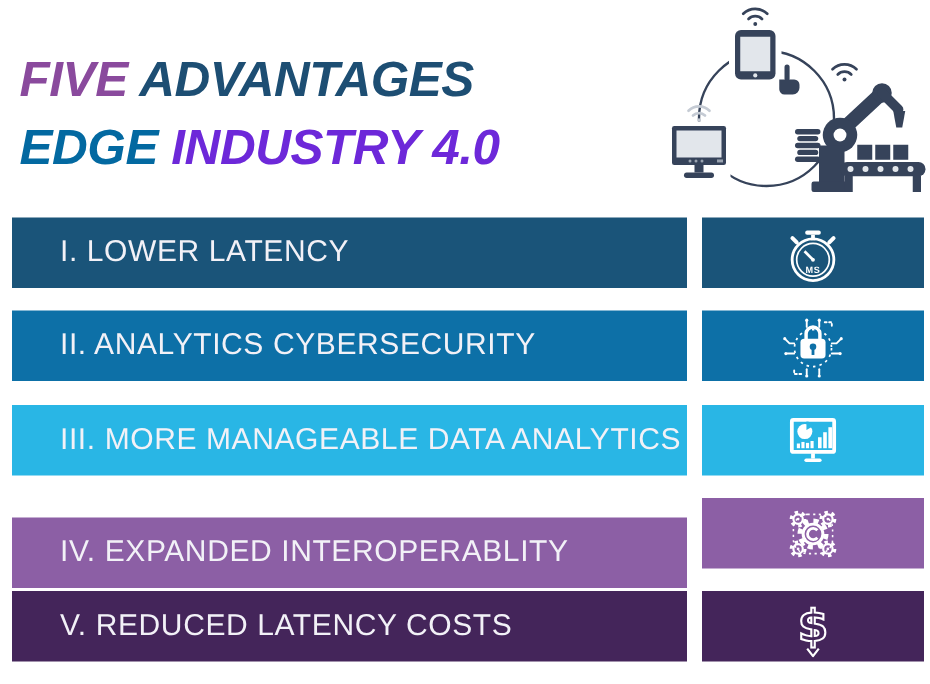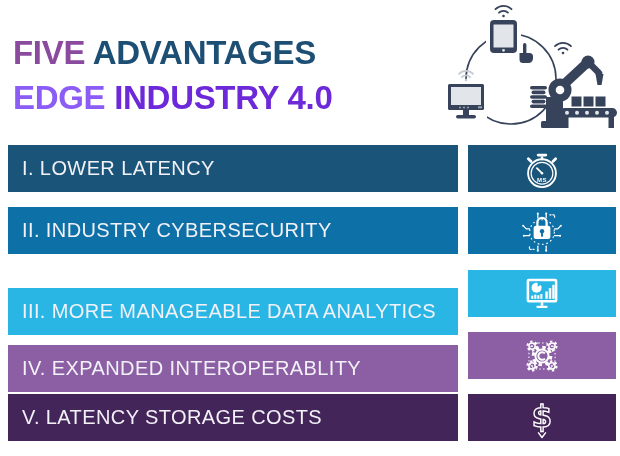--- a/index.html
+++ b/index.html
@@ -4,44 +4,45 @@
 <style>
   html,body{margin:0;padding:0;background:#fff;}
   .canvas{
     position:relative;width:620px;height:456px;background:#ffffff;
     font-family:"Liberation Sans",sans-serif;overflow:hidden;
   }
   .title{
     position:absolute;left:13px;top:30px;
     font-size:33px;font-weight:bold;letter-spacing:-0.3px;line-height:45px;
     white-space:nowrap;
+    font-style:italic;
   }
   .row-bar{
     position:absolute;left:8px;width:450px;height:47px;
-    display:flex;align-items:center;padding-left:14px;box-sizing:border-box;
+    display:flex;align-items:center;padding-left:32px;box-sizing:border-box;
   }
   .row-label{
     color:#f2f1f7;font-size:20px;font-weight:400;letter-spacing:0.4px;
     white-space:nowrap;
   }
   .icon-box{
     position:absolute;left:468px;width:148px;height:47px;
     display:flex;align-items:center;justify-content:center;
   }
   .illus{position:absolute;left:440px;top:0;width:180px;height:145px;}
   svg{display:block;}
 </style>
 </head>
 <body>
 
 <div class="canvas">
 
   <div class="title">
     <div><span style="color: rgb(138, 74, 157);">FIVE</span><span style="color: rgb(29, 78, 115);"> ADVANTAGES</span></div>
-    <div><span style="color: #8b5cf6;">EDGE</span><span style="color: #6d28d9;"> INDUSTRY 4.0</span></div>
+    <div><span style="color: #0369a1;">EDGE</span><span style="color: #6d28d9;"> INDUSTRY 4.0</span></div>
   </div>
 
   <div class="illus">
     <svg width="180" height="145" viewBox="0 0 180 145">
 
       <circle cx="71" cy="79" r="45" fill="none" stroke="#36435a" stroke-width="1.6"></circle>
 
       <g>
         <rect x="46" y="16" width="35" height="41" fill="#ffffff"></rect>
         <rect x="50" y="20" width="27" height="33" rx="4" fill="#36435a"></rect>
@@ -127,21 +128,21 @@
       <path d="M18.3,8.7 h7.4" stroke-width="2.6" stroke-linecap="round"></path>
       <path d="M11.6,14.9 l-2.7,-2.7" stroke-width="2.6" stroke-linecap="round"></path>
       <path d="M32.4,14.9 l2.7,-2.7" stroke-width="2.6" stroke-linecap="round"></path>
       <path d="M22,26 L16.6,20.6" stroke-width="1.7"></path>
       <circle cx="22" cy="26" r="1.2" fill="#ffffff" stroke="none"></circle>
       <text x="22" y="34.6" text-anchor="middle" font-size="5.8" font-weight="bold" letter-spacing="0.4" fill="#ffffff" stroke="none" font-family="Liberation Sans, sans-serif">MS</text>
     </svg>
   </div>
 
   <div class="row-bar" style="top: 207px; background: rgb(13, 112, 167); color: rgb(13, 112, 167);">
-    <span class="row-label">II. INDUSTRY CYBERSECURITY</span>
+    <span class="row-label">II. ANALYTICS CYBERSECURITY</span>
   </div>
   <div class="icon-box" style="top: 207px; background: rgb(13, 112, 167); color: rgb(13, 112, 167);">
     <svg width="46" height="46" viewBox="0 0 44 44" fill="none" stroke="#ffffff">
       <circle cx="22" cy="23" r="11.8" stroke-width="1.1" stroke-dasharray="1.6 2.6"></circle>
       <g stroke-width="1.2" stroke-linecap="round">
         <path d="M10,20 h-3 l-2.4,-2.4"></path>
           <circle cx="4" cy="17" r="1" fill="#ffffff" stroke="none"></circle>
         <path d="M10,26.5 h-4.5"></path>
           <circle cx="4.7" cy="26.5" r="1" fill="#ffffff" stroke="none"></circle>
         <path d="M34,20 h3 l2.4,-2.4"></path>
@@ -159,21 +160,21 @@
         <path d="M29.5,6.5 h4.5 v3.6" stroke-dasharray="1.2 1.6"></path>
         <path d="M14.5,39.5 h-4.5 v-3.6" stroke-dasharray="1.2 1.6"></path>
       </g>
       <path d="M17.6,17.3 v-3.4 a4.4,4.4 0 0 1 8.8,0 v3.4" stroke-width="2.2"></path>
       <rect x="14" y="17" width="16" height="12.6" rx="2.4" fill="#ffffff" stroke="none"></rect>
       <circle cx="22" cy="22.2" r="2.1" fill="currentColor" stroke="none"></circle>
       <rect x="21.1" y="23.4" width="1.8" height="4" fill="currentColor" stroke="none"></rect>
     </svg>
   </div>
 
-  <div class="row-bar" style="top: 288px; background: rgb(41, 182, 229); color: rgb(41, 182, 229);">
+  <div class="row-bar" style="top: 270px; background: rgb(41, 182, 229); color: rgb(41, 182, 229);">
     <span class="row-label">III. MORE MANAGEABLE DATA ANALYTICS</span>
   </div>
   <div class="icon-box" style="top: 270px; background: rgb(41, 182, 229); color: rgb(41, 182, 229);">
     <svg width="46" height="46" viewBox="0 0 44 44" fill="none" stroke="#ffffff">
       <rect x="8.5" y="8.5" width="27" height="20.5" rx="1" stroke-width="2.4"></rect>
       <circle cx="16.8" cy="16" r="4.8" fill="#ffffff" stroke="none"></circle>
       <path d="M17.8,15 L17.8,9.6 A5.4,5.4 0 0 1 22.4,12.4 Z" fill="currentColor" stroke="none"></path>
       <g fill="#ffffff" stroke="none">
         <rect x="11.7" y="23.6" width="2" height="3"></rect>
         <rect x="14.6" y="22.6" width="2" height="4"></rect>
@@ -216,21 +217,21 @@
       </g>
       <g>
         <circle cx="31.5" cy="31.5" r="4.4" stroke-width="2" stroke-dasharray="2.2 2.4"></circle>
         <circle cx="31.5" cy="31.5" r="3" stroke-width="1.4"></circle>
         <circle cx="31.5" cy="31.5" r="0.9" fill="#ffffff" stroke="none"></circle>
       </g>
     </svg>
   </div>
 
   <div class="row-bar" style="top: 394px; background: rgb(68, 37, 90); color: rgb(68, 37, 90);">
-    <span class="row-label">V. LATENCY STORAGE COSTS</span>
+    <span class="row-label">V. REDUCED LATENCY COSTS</span>
   </div>
   <div class="icon-box" style="top: 394px; background: rgb(68, 37, 90); color: rgb(68, 37, 90);">
     <svg width="46" height="46" viewBox="0 0 44 44" fill="none" stroke="#ffffff">
       <text x="22" y="31" text-anchor="middle" font-size="28" font-weight="bold" font-family="DejaVu Sans, sans-serif" fill="none" stroke="#ffffff" stroke-width="1.3">$</text>
       <path d="M18.3,35.8 L22,40.6 L25.7,35.8" stroke-width="1.4" stroke-linejoin="round"></path>
     </svg>
   </div>
 
 </div>
 

